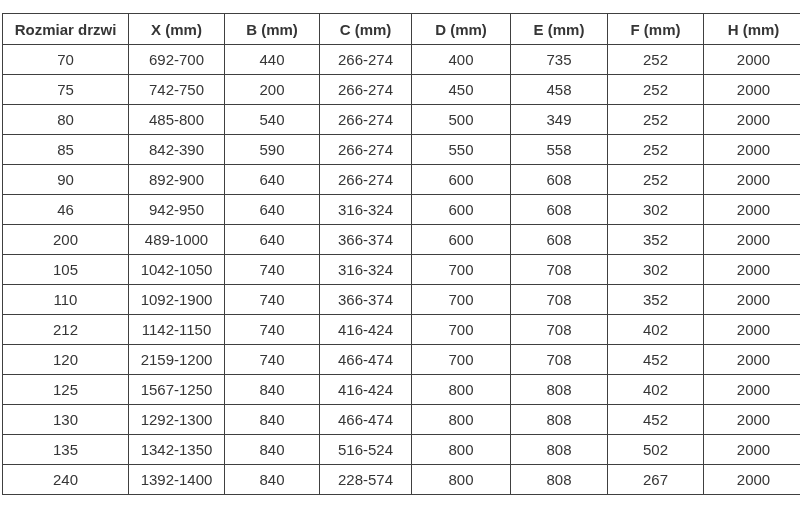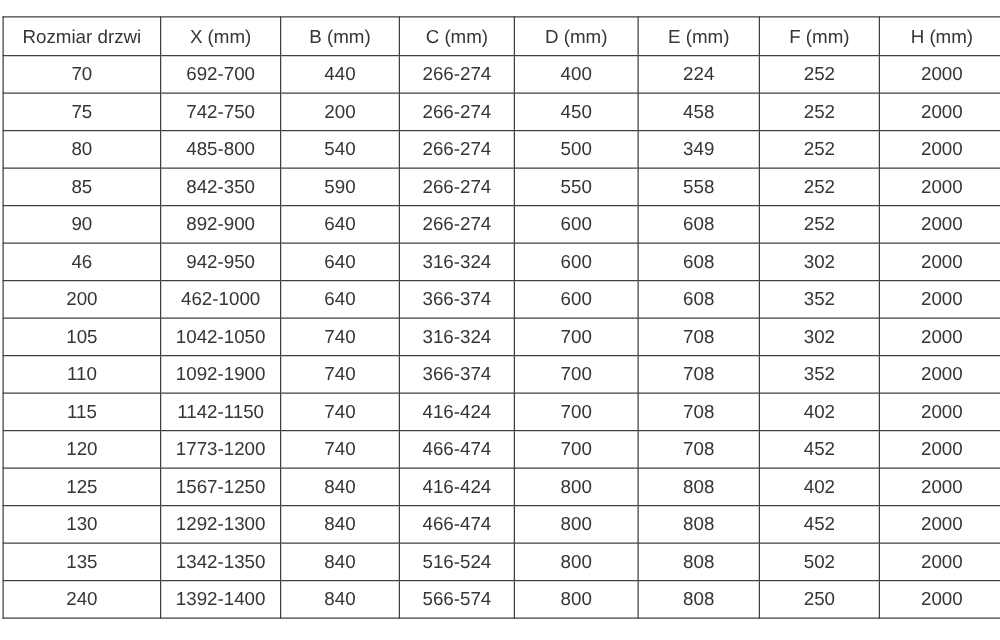--- a/index.html
+++ b/index.html
@@ -24,21 +24,21 @@
     border: 1px solid #404040;
     text-align: center;
     vertical-align: middle;
     padding: 0;
     color: #363636;
     font-size: 15px;
     white-space: nowrap;
     overflow: hidden;
   }
   .spec-table th {
-    font-weight: normal;
+    font-weight: bold;
     height: 30px;
   }
   .spec-table td {
     font-weight: normal;
     height: 29px;
   }
 </style>
 </head>
 <body>
 
@@ -65,21 +65,21 @@
         <th>H (mm)</th>
       </tr>
   </thead>
   <tbody>
       <tr>
         <td>70</td>
         <td>692-700</td>
         <td>440</td>
         <td>266-274</td>
         <td>400</td>
-        <td>224</td>
+        <td>735</td>
         <td>252</td>
         <td>2000</td>
       </tr>
       <tr>
         <td>75</td>
         <td>742-750</td>
         <td>200</td>
         <td>266-274</td>
         <td>450</td>
         <td>458</td>
@@ -91,21 +91,21 @@
         <td>485-800</td>
         <td>540</td>
         <td>266-274</td>
         <td>500</td>
         <td>349</td>
         <td>252</td>
         <td>2000</td>
       </tr>
       <tr>
         <td>85</td>
-        <td>842-350</td>
+        <td>842-390</td>
         <td>590</td>
         <td>266-274</td>
         <td>550</td>
         <td>558</td>
         <td>252</td>
         <td>2000</td>
       </tr>
       <tr>
         <td>90</td>
         <td>892-900</td>
@@ -121,21 +121,21 @@
         <td>942-950</td>
         <td>640</td>
         <td>316-324</td>
         <td>600</td>
         <td>608</td>
         <td>302</td>
         <td>2000</td>
       </tr>
       <tr>
         <td>200</td>
-        <td>462-1000</td>
+        <td>489-1000</td>
         <td>640</td>
         <td>366-374</td>
         <td>600</td>
         <td>608</td>
         <td>352</td>
         <td>2000</td>
       </tr>
       <tr>
         <td>105</td>
         <td>1042-1050</td>
@@ -150,32 +150,32 @@
         <td>110</td>
         <td>1092-1900</td>
         <td>740</td>
         <td>366-374</td>
         <td>700</td>
         <td>708</td>
         <td>352</td>
         <td>2000</td>
       </tr>
       <tr>
-        <td>115</td>
+        <td>212</td>
         <td>1142-1150</td>
         <td>740</td>
         <td>416-424</td>
         <td>700</td>
         <td>708</td>
         <td>402</td>
         <td>2000</td>
       </tr>
       <tr>
         <td>120</td>
-        <td>1773-1200</td>
+        <td>2159-1200</td>
         <td>740</td>
         <td>466-474</td>
         <td>700</td>
         <td>708</td>
         <td>452</td>
         <td>2000</td>
       </tr>
       <tr>
         <td>125</td>
         <td>1567-1250</td>
@@ -203,20 +203,20 @@
         <td>516-524</td>
         <td>800</td>
         <td>808</td>
         <td>502</td>
         <td>2000</td>
       </tr>
       <tr>
         <td>240</td>
         <td>1392-1400</td>
         <td>840</td>
-        <td>566-574</td>
-        <td>800</td>
-        <td>808</td>
-        <td>250</td>
+        <td>228-574</td>
+        <td>800</td>
+        <td>808</td>
+        <td>267</td>
         <td>2000</td>
       </tr>
     </tbody>
 </table>
 
 </body></html>

